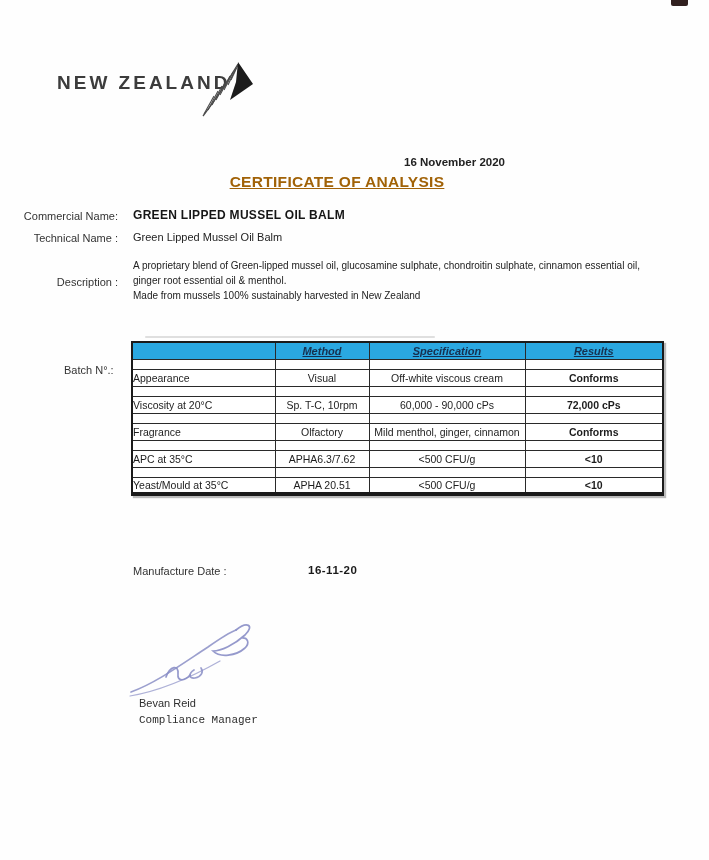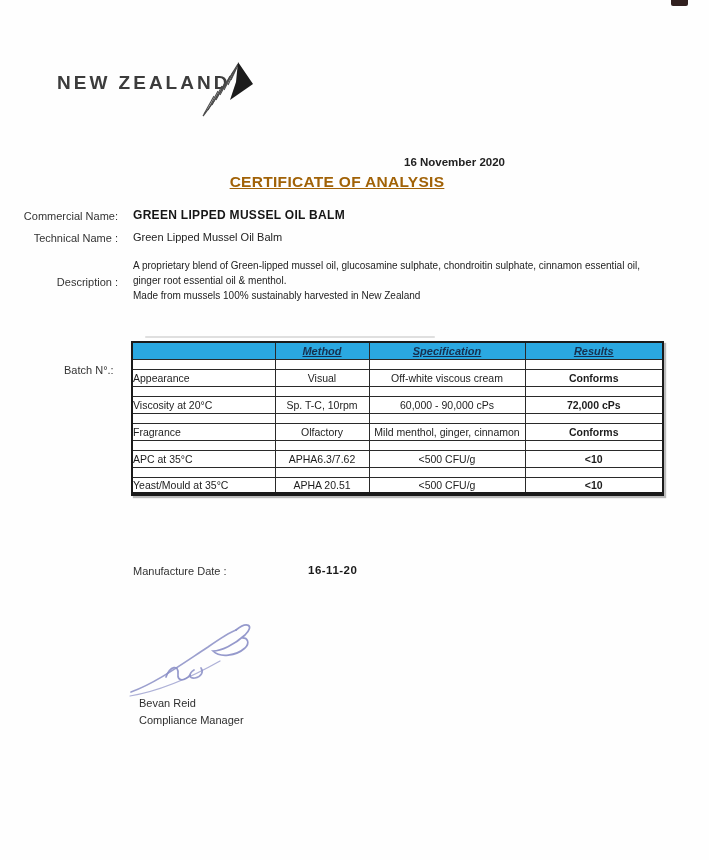--- a/index.html
+++ b/index.html
@@ -56,21 +56,21 @@
   td.ctr{text-align:center;}
   td.res{text-align:center;font-weight:bold;}
 
   
   .manu-label{left:133px;top:565px;font-size:11px;color:#333;}
   .manu-value{left:308px;top:564px;font-size:11.5px;font-weight:bold;letter-spacing:.5px;color:#1a1a1a;}
 
   
   .signature{left:128px;top:620px;width:145px;height:78px;}
   .sig-name{left:139px;top:697px;font-size:11px;color:#2e2e2e;}
-  .sig-title{left:139px;top:714px;font-size:11px;color:#2e2e2e;}
+  .sig-title{left:139px;top:714px;font-size:11px;color:#2e2e2e;font-family:Liberation Mono, monospace;}
 </style>
 </head>
 <body>
 
 <div id="page">
 
   <div class="abs corner-mark"></div>
 
   <div class="abs logo-text">NEW ZEALAND</div>
   <svg class="abs logo-fern" viewBox="0 0 56 62">

